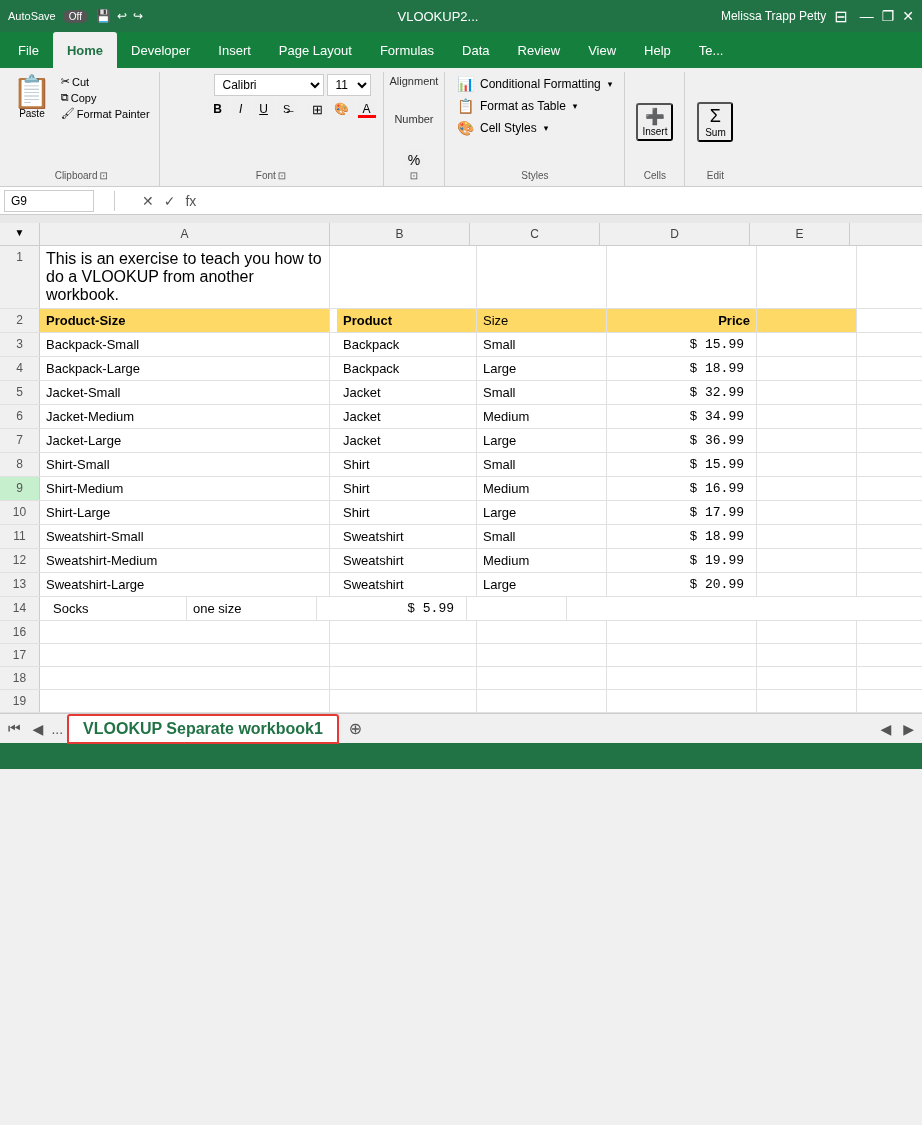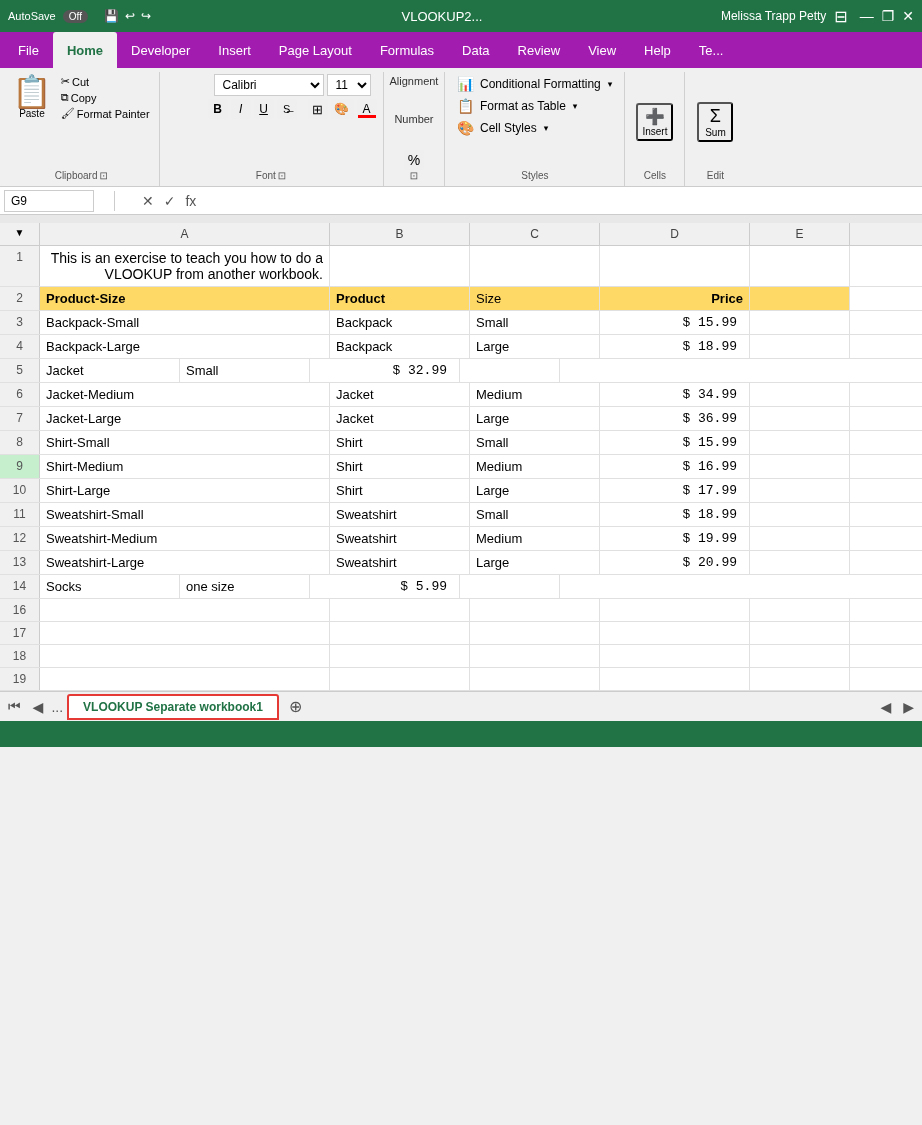--- a/index.html
+++ b/index.html
@@ -8,29 +8,29 @@
     
     .title-bar {
       background: #217346;
       color: white;
       display: flex;
       align-items: center;
       height: 32px;
       padding: 0 8px;
       font-size: 12px;
     }
-    .title-bar .autosave { font-size: 11px; margin-right: 16px; }
+    .title-bar .autosave { font-size: 11px; margin-right: 8px; }
     .title-bar .icons { display: flex; gap: 6px; align-items: center; margin-right: 12px; }
     .title-bar .title { flex: 1; text-align: center; font-size: 13px; font-weight: 400; }
     .title-bar .user { font-size: 12px; }
     .title-bar .window-controls { display: flex; gap: 8px; margin-left: 12px; font-size: 14px; }
 
     
     .ribbon-tabs {
-      background: #a21caf;
+      background: #15803d;
       display: flex;
       padding: 0 4px;
       height: 36px;
     }
     .ribbon-tab {
       color: white;
       padding: 6px 14px;
       font-size: 13px;
       cursor: pointer;
       height: 100%;
@@ -239,21 +239,21 @@
       padding: 4px 0;
       background: #f0f0f0;
     }
     .cell {
       border-right: 1px solid #e0e0e0;
       padding: 4px 6px;
       font-size: 13px;
       overflow: hidden;
     }
     .cell-a { width: 290px; min-width: 290px; }
-    .cell-b { width: 140px; min-width: 140px; }
+    .cell-b { width: 140px; min-width: 140px; margin-left: 7px; }
     .cell-c { width: 130px; min-width: 130px; }
     .cell-d { width: 150px; min-width: 150px; text-align: right; }
     .cell-e { width: 100px; min-width: 100px; }
 
     
     .row9 .row-num { background: #c6efce; }
 
     
     .status-bar {
       background: #217346;
@@ -280,21 +280,21 @@
       color: #555;
       font-size: 14px;
       padding: 2px 4px;
     }
     .sheet-tab {
       padding: 4px 14px;
       border: 1px solid #ccc;
       border-bottom: none;
       border-radius: 3px 3px 0 0;
       cursor: pointer;
-      font-size: 12px;
+      font-size: 16px;
       background: white;
       color: #217346;
       font-weight: 700;
       border: 2px solid #e53935;
     }
     .sheet-tab-add {
       cursor: pointer;
       font-size: 16px;
       color: #555;
       padding: 2px 6px;
@@ -505,21 +505,21 @@
     <div class="col-header col-a">A</div>
     <div class="col-header col-b">B</div>
     <div class="col-header col-c">C</div>
     <div class="col-header col-d">D</div>
     <div class="col-header col-e">E</div>
   </div>
 
   <div id="spreadsheet-body">
       <div class="spreadsheet-row">
         <div class="row-num">1</div>
-        <div class="cell cell-a" style="font-size: 14px; text-align: right;">This is an exercise to teach you how to do a VLOOKUP from another workbook.</div>
+        <div class="cell cell-a" style="font-size: 16px;">This is an exercise to teach you how to do a VLOOKUP from another workbook.</div>
         <div class="cell cell-b"></div>
         <div class="cell cell-c"></div>
         <div class="cell cell-d"></div>
         <div class="cell cell-e"></div>
       </div>
       <div class="spreadsheet-row">
         <div class="row-num">2</div>
         <div class="cell cell-a" style="background: rgb(255, 217, 102); font-weight: 600;">Product-Size</div>
         <div class="cell cell-b" style="background: rgb(255, 217, 102); font-weight: 600;">Product</div>
         <div class="cell cell-c" style="background: rgb(255, 217, 102); font-weight: 400;">Size</div>
@@ -537,20 +537,21 @@
       <div class="spreadsheet-row">
         <div class="row-num">4</div>
         <div class="cell cell-a">Backpack-Large</div>
         <div class="cell cell-b">Backpack</div>
         <div class="cell cell-c">Large</div>
         <div class="cell cell-d" style="font-family: &quot;Courier New&quot;, monospace; text-align: right; padding-right: 12px;">$  18.99</div>
         <div class="cell cell-e"></div>
       </div>
       <div class="spreadsheet-row">
         <div class="row-num">5</div>
+        <div class="cell cell-a">Jacket-Small</div>
         <div class="cell cell-b">Jacket</div>
         <div class="cell cell-c">Small</div>
         <div class="cell cell-d" style="font-family: &quot;Courier New&quot;, monospace; text-align: right; padding-right: 12px;">$  32.99</div>
         <div class="cell cell-e"></div>
       </div>
       <div class="spreadsheet-row">
         <div class="row-num">6</div>
         <div class="cell cell-a">Jacket-Medium</div>
         <div class="cell cell-b">Jacket</div>
         <div class="cell cell-c">Medium</div>

